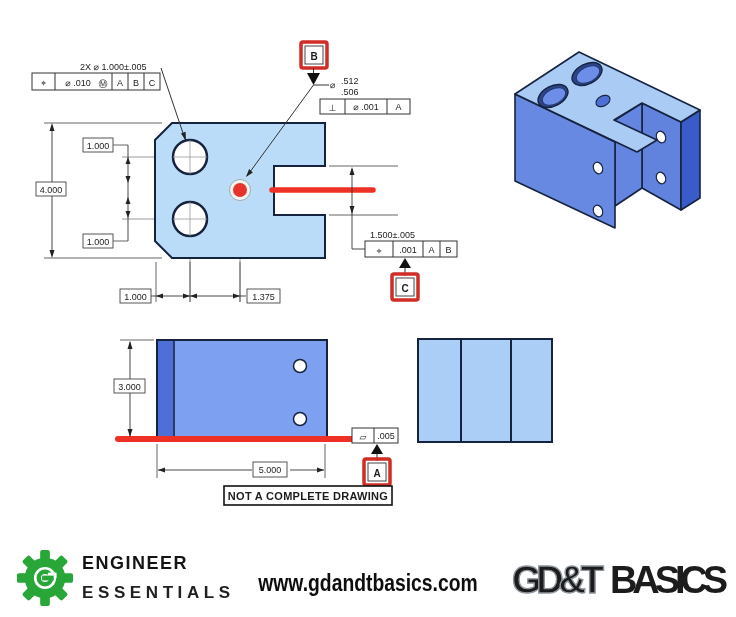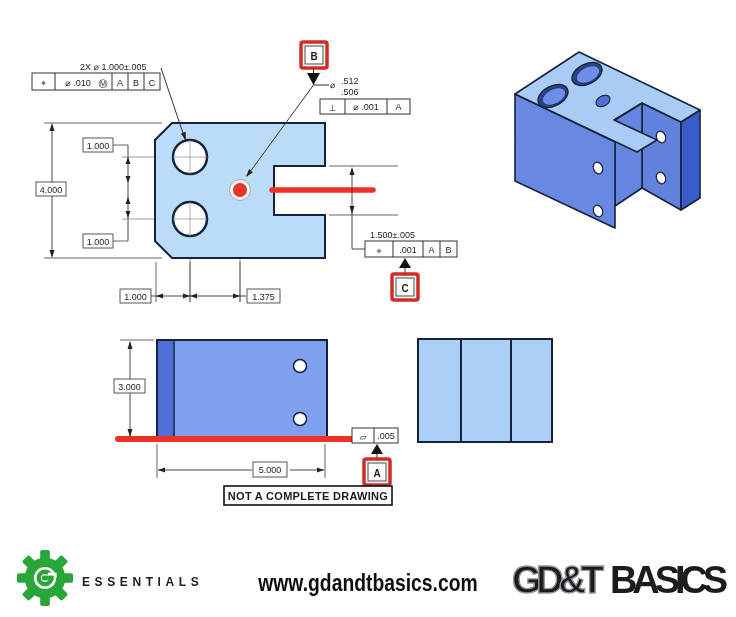--- a/index.html
+++ b/index.html
@@ -10,21 +10,21 @@
   .dim{font-size:9px;}
   .fcf{font-size:9px;}
   .datum{font-size:10px;font-weight:bold;}
   .note-text{font-size:11px;font-weight:bold;letter-spacing:.3px;}
   
   .footer{position:absolute;left:0;top:542px;width:736px;height:72px;
     display:flex;align-items:center;justify-content:space-between;background:#fff;}
   .brand{display:flex;align-items:center;gap:8px;margin-left:16px;}
   .brand-text{display:flex;flex-direction:column;line-height:1.1;}
   .brand-l1{font-size:18px;font-weight:bold;color:#141414;letter-spacing:1.5px;}
-  .brand-l2{font-size:12px;font-weight:bold;color:#202020;letter-spacing:4.6px;margin-top:10px;}
+  .brand-l2{font-size:17px;font-weight:bold;color:#202020;letter-spacing:4.6px;margin-top:10px;}
   .site-url{position:absolute;left:50%;top:28px;transform:translateX(-50%) scaleX(.84);
     font-size:23px;font-weight:bold;color:#0d0d0d;white-space:nowrap;}
   .gdt-logo{margin-right:4px;}
 </style>
 </head>
 <body>
 
 <div class="stage">
 
 <svg class="drawing" width="736" height="542" viewBox="0 0 736 542">
@@ -260,20 +260,21 @@
         <rect x="25" y="1" width="10" height="12" rx="2" transform="rotate(270 30 30)"></rect>
         <rect x="25" y="1" width="10" height="12" rx="2" transform="rotate(315 30 30)"></rect>
         <circle cx="30" cy="30" r="21"></circle>
       </g>
       <circle cx="30" cy="30" r="11.5" fill="#fff"></circle>
       <circle cx="30" cy="30" r="6.5" fill="none" stroke="#28a637" stroke-width="4.5"></circle>
       <rect x="33" y="24.5" width="9" height="5.5" fill="#fff"></rect>
       <rect x="27" y="27.5" width="12" height="5" fill="#28a637"></rect>
     </svg>
     <div class="brand-text">
+      <span class="brand-l1">ENGINEER</span>
       <span class="brand-l2">ESSENTIALS</span>
     </div>
   </div>
 
   <div class="site-url">www.gdandtbasics.com</div>
 
   <svg class="gdt-logo" width="222" height="52" viewBox="0 0 222 52">
     <text x="2" y="41" font-size="38" font-weight="bold" fill="#ffffff" stroke="#8f959e" stroke-width="1.4" textLength="92">GD&amp;T</text>
     <text x="100" y="41" font-size="38" font-weight="bold" fill="#2e9cd9" textLength="118">BASICS</text>
   </svg>

